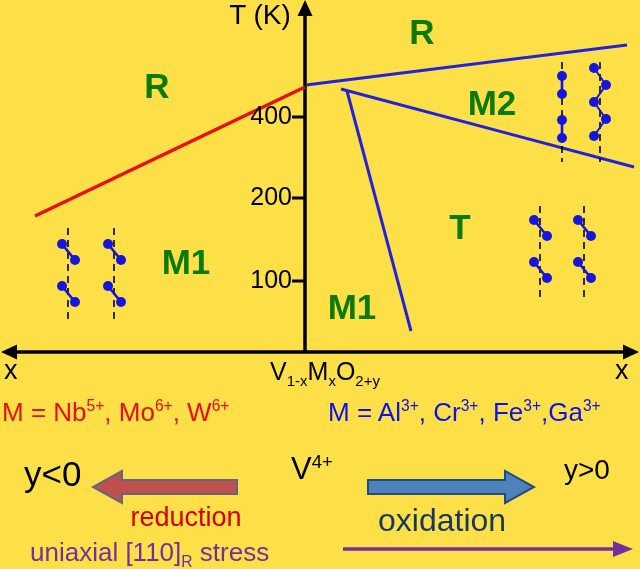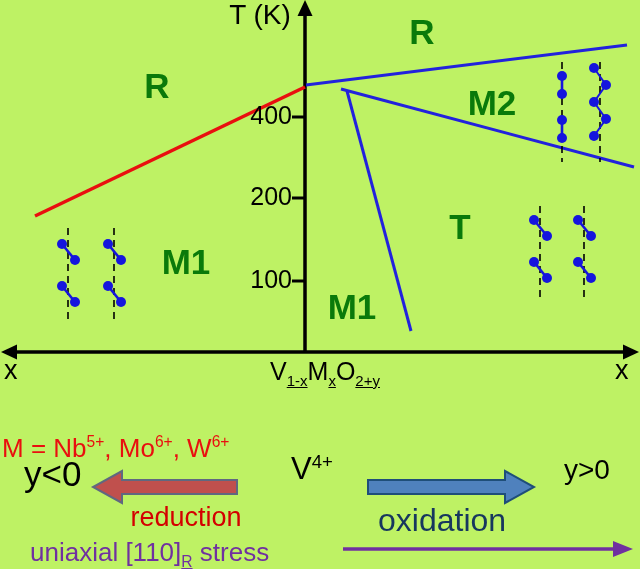--- a/index.html
+++ b/index.html
@@ -1,24 +1,24 @@
 <!DOCTYPE html>
 <html><head>
 <meta charset="utf-8">
 <style>
   html,body{margin:0;padding:0;background:#fff;}
   body{font-family:"Liberation Sans", sans-serif;}
-  .stage{position:relative;width:640px;height:569px;overflow:hidden;background:#bef264;}
+  .stage{position:relative;width:640px;height:569px;overflow:hidden;background:#fde047;}
   .layer{position:absolute;left:0;top:0;}
   .txt{position:absolute;white-space:nowrap;color:#000;line-height:1.1;}
   .green{color:#0a7a0a;font-weight:700;}
-  .redtxt{color:#e90f0f;margin-top:36px;}
+  .redtxt{color:#e90f0f;}
   .bluetxt{color:#1010e8;}
   sup{font-size:60%;line-height:0;}
-  sub{font-size:60%;line-height:0;text-decoration:underline;}
+  sub{font-size:60%;line-height:0;}
 
   #lbl-taxis{left:220px;top:0;width:80px;font-size:28px;text-align:center;}
   .tick{left:244px;width:48px;text-align:right;font-size:25px;}
   #tick-300{top:102px;}
   #tick-200{top:183px;}
   #tick-100{top:266px;}
 
   .region{font-size:35px;}
   #lbl-r-left{left:133px;top:67px;width:48px;text-align:center;}
   #lbl-r-right{left:398px;top:13px;width:48px;text-align:center;}
@@ -153,20 +153,21 @@
   <div class="txt green region" id="lbl-m2">M2</div>
   <div class="txt green region" id="lbl-m1-left">M1</div>
   <div class="txt green region" id="lbl-t">T</div>
   <div class="txt green region" id="lbl-m1-bottom">M1</div>
 
   <div class="txt" id="lbl-x-left">x</div>
   <div class="txt" id="lbl-x-right">x</div>
   <div class="txt" id="lbl-formula"><span>V</span><sub>1-x</sub><span>M</span><sub>x</sub><span>O</span><sub>2+y</sub></div>
 
   <div class="txt redtxt" id="lbl-red-dopants"><span>M = Nb</span><sup>5+</sup><span>, Mo</span><sup>6+</sup><span>, W</span><sup>6+</sup></div>
+  <div class="txt bluetxt" id="lbl-blue-dopants"><span>M = Al</span><sup>3+</sup><span>, Cr</span><sup>3+</sup><span>, Fe</span><sup>3+</sup><span>,Ga</span><sup>3+</sup></div>
 
   <div class="txt" id="lbl-y-neg">y&lt;0</div>
   <div class="txt" id="lbl-v4"><span>V</span><sup>4+</sup></div>
   <div class="txt" id="lbl-y-pos">y&gt;0</div>
 
   <div class="txt" id="lbl-reduction">reduction</div>
   <div class="txt" id="lbl-oxidation">oxidation</div>
 
   <div class="txt" id="lbl-stress"><span>uniaxial [110]</span><sub>R</sub><span> stress</span></div>
 </div>

